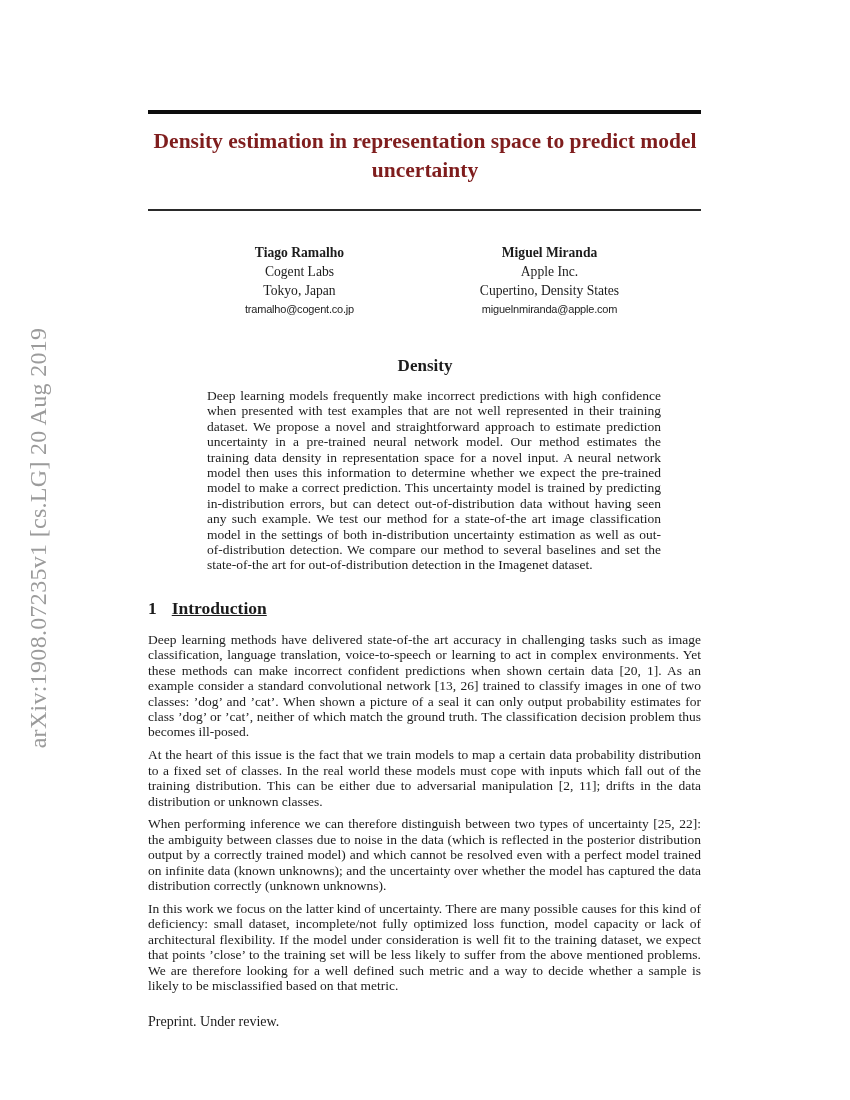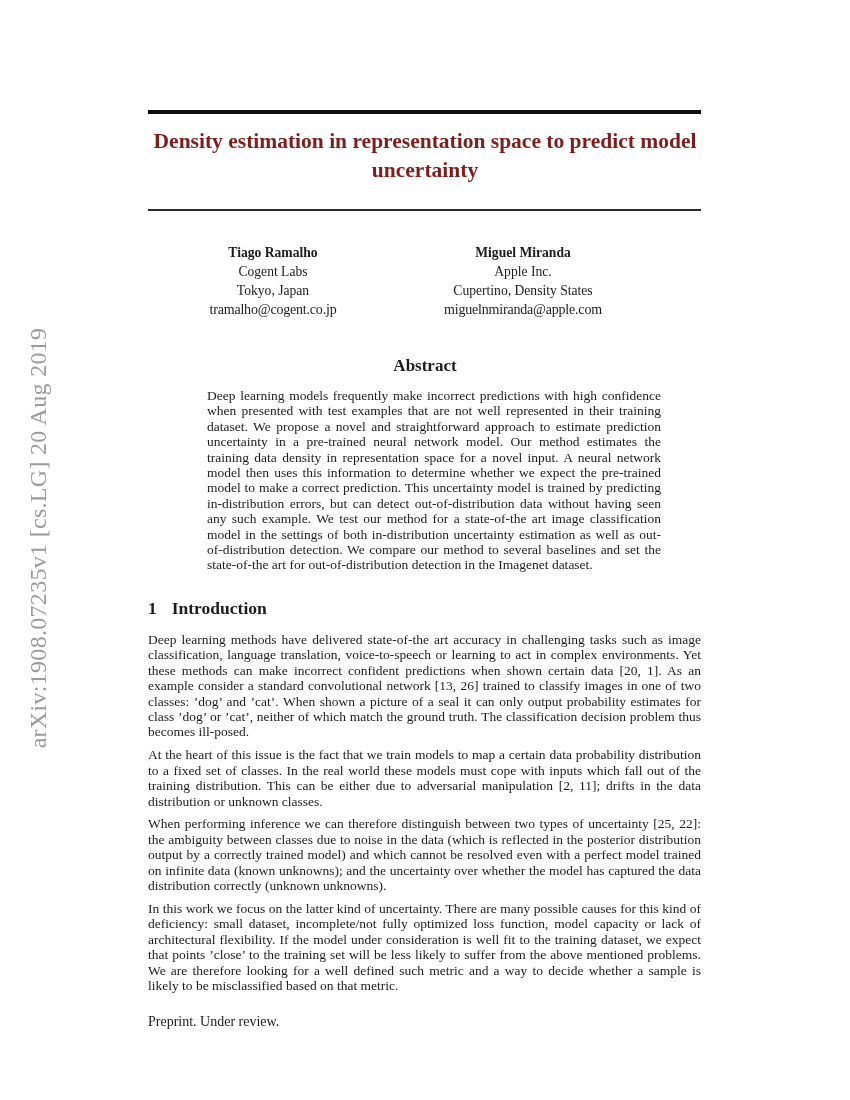--- a/index.html
+++ b/index.html
@@ -55,31 +55,32 @@
     height: 1.5px;
     background: #2a2a2a;
   }
 
   .authors {
     position: absolute;
     left: 148px;
     top: 243px;
     width: 553px;
     display: flex;
+    justify-content: center;
   }
   .author {
     width: 250px;
     text-align: center;
     font-size: 13.6px;
     line-height: 19px;
   }
   .author .name { font-weight: bold; }
   .author .email {
-    font-family: Liberation Serif, serif;
-    font-size: 14px;
+    font-family: Liberation Sans, sans-serif;
+    font-size: 11px;
     letter-spacing: -0.2px;
   }
 
   .abstract-heading {
     position: absolute;
     left: 0;
     right: 0;
     top: 356px;
     text-align: center;
     font-weight: bold;
@@ -95,20 +96,21 @@
     text-align: justify;
     text-justify: inter-word;
   }
 
   .section-heading {
     position: absolute;
     left: 148px;
     top: 598px;
     font-size: 17.5px;
     font-weight: bold;
+    text-decoration: underline;
   }
   .section-heading .num { display: inline-block; margin-right: 15px; }
 
   .body-text {
     position: absolute;
     left: 148px;
     top: 632px;
     width: 553px;
     font-size: 13.5px;
     line-height: 15.4px;
@@ -145,21 +147,21 @@
       <div class="email">tramalho@cogent.co.jp</div>
     </div>
     <div class="author">
       <div class="name">Miguel Miranda</div>
       <div class="affil">Apple Inc.</div>
       <div class="loc">Cupertino, Density States</div>
       <div class="email">miguelnmiranda@apple.com</div>
     </div>
   </div>
 
-  <div class="abstract-heading">Abstract</div>
+  <div class="abstract-heading">Density</div>
 
   <div class="abstract-body">Deep learning models frequently make incorrect predictions with high confidence when presented with test examples that are not well represented in their training dataset. We propose a novel and straightforward approach to estimate prediction uncertainty in a pre-trained neural network model. Our method estimates the training data density in representation space for a novel input. A neural network model then uses this information to determine whether we expect the pre-trained model to make a correct prediction. This uncertainty model is trained by predicting in-distribution errors, but can detect out-of-distribution data without having seen any such example. We test our method for a state-of-the art image classification model in the settings of both in-distribution uncertainty estimation as well as out-of-distribution detection. We compare our method to several baselines and set the state-of-the art for out-of-distribution detection in the Imagenet dataset.</div>
 
   <div class="section-heading">
     <span class="num">1</span><span>Introduction</span>
   </div>
 
   <div class="body-text">
     <p>Deep learning methods have delivered state-of-the art accuracy in challenging tasks such as image classification, language translation, voice-to-speech or learning to act in complex environments. Yet these methods can make incorrect confident predictions when shown certain data [20, 1]. As an example consider a standard convolutional network [13, 26] trained to classify images in one of two classes: ’dog’ and ’cat’. When shown a picture of a seal it can only output probability estimates for class ’dog’ or ’cat’, neither of which match the ground truth. The classification decision problem thus becomes ill-posed.</p>
     <p>At the heart of this issue is the fact that we train models to map a certain data probability distribution to a fixed set of classes. In the real world these models must cope with inputs which fall out of the training distribution. This can be either due to adversarial manipulation [2, 11]; drifts in the data distribution or unknown classes.</p>

